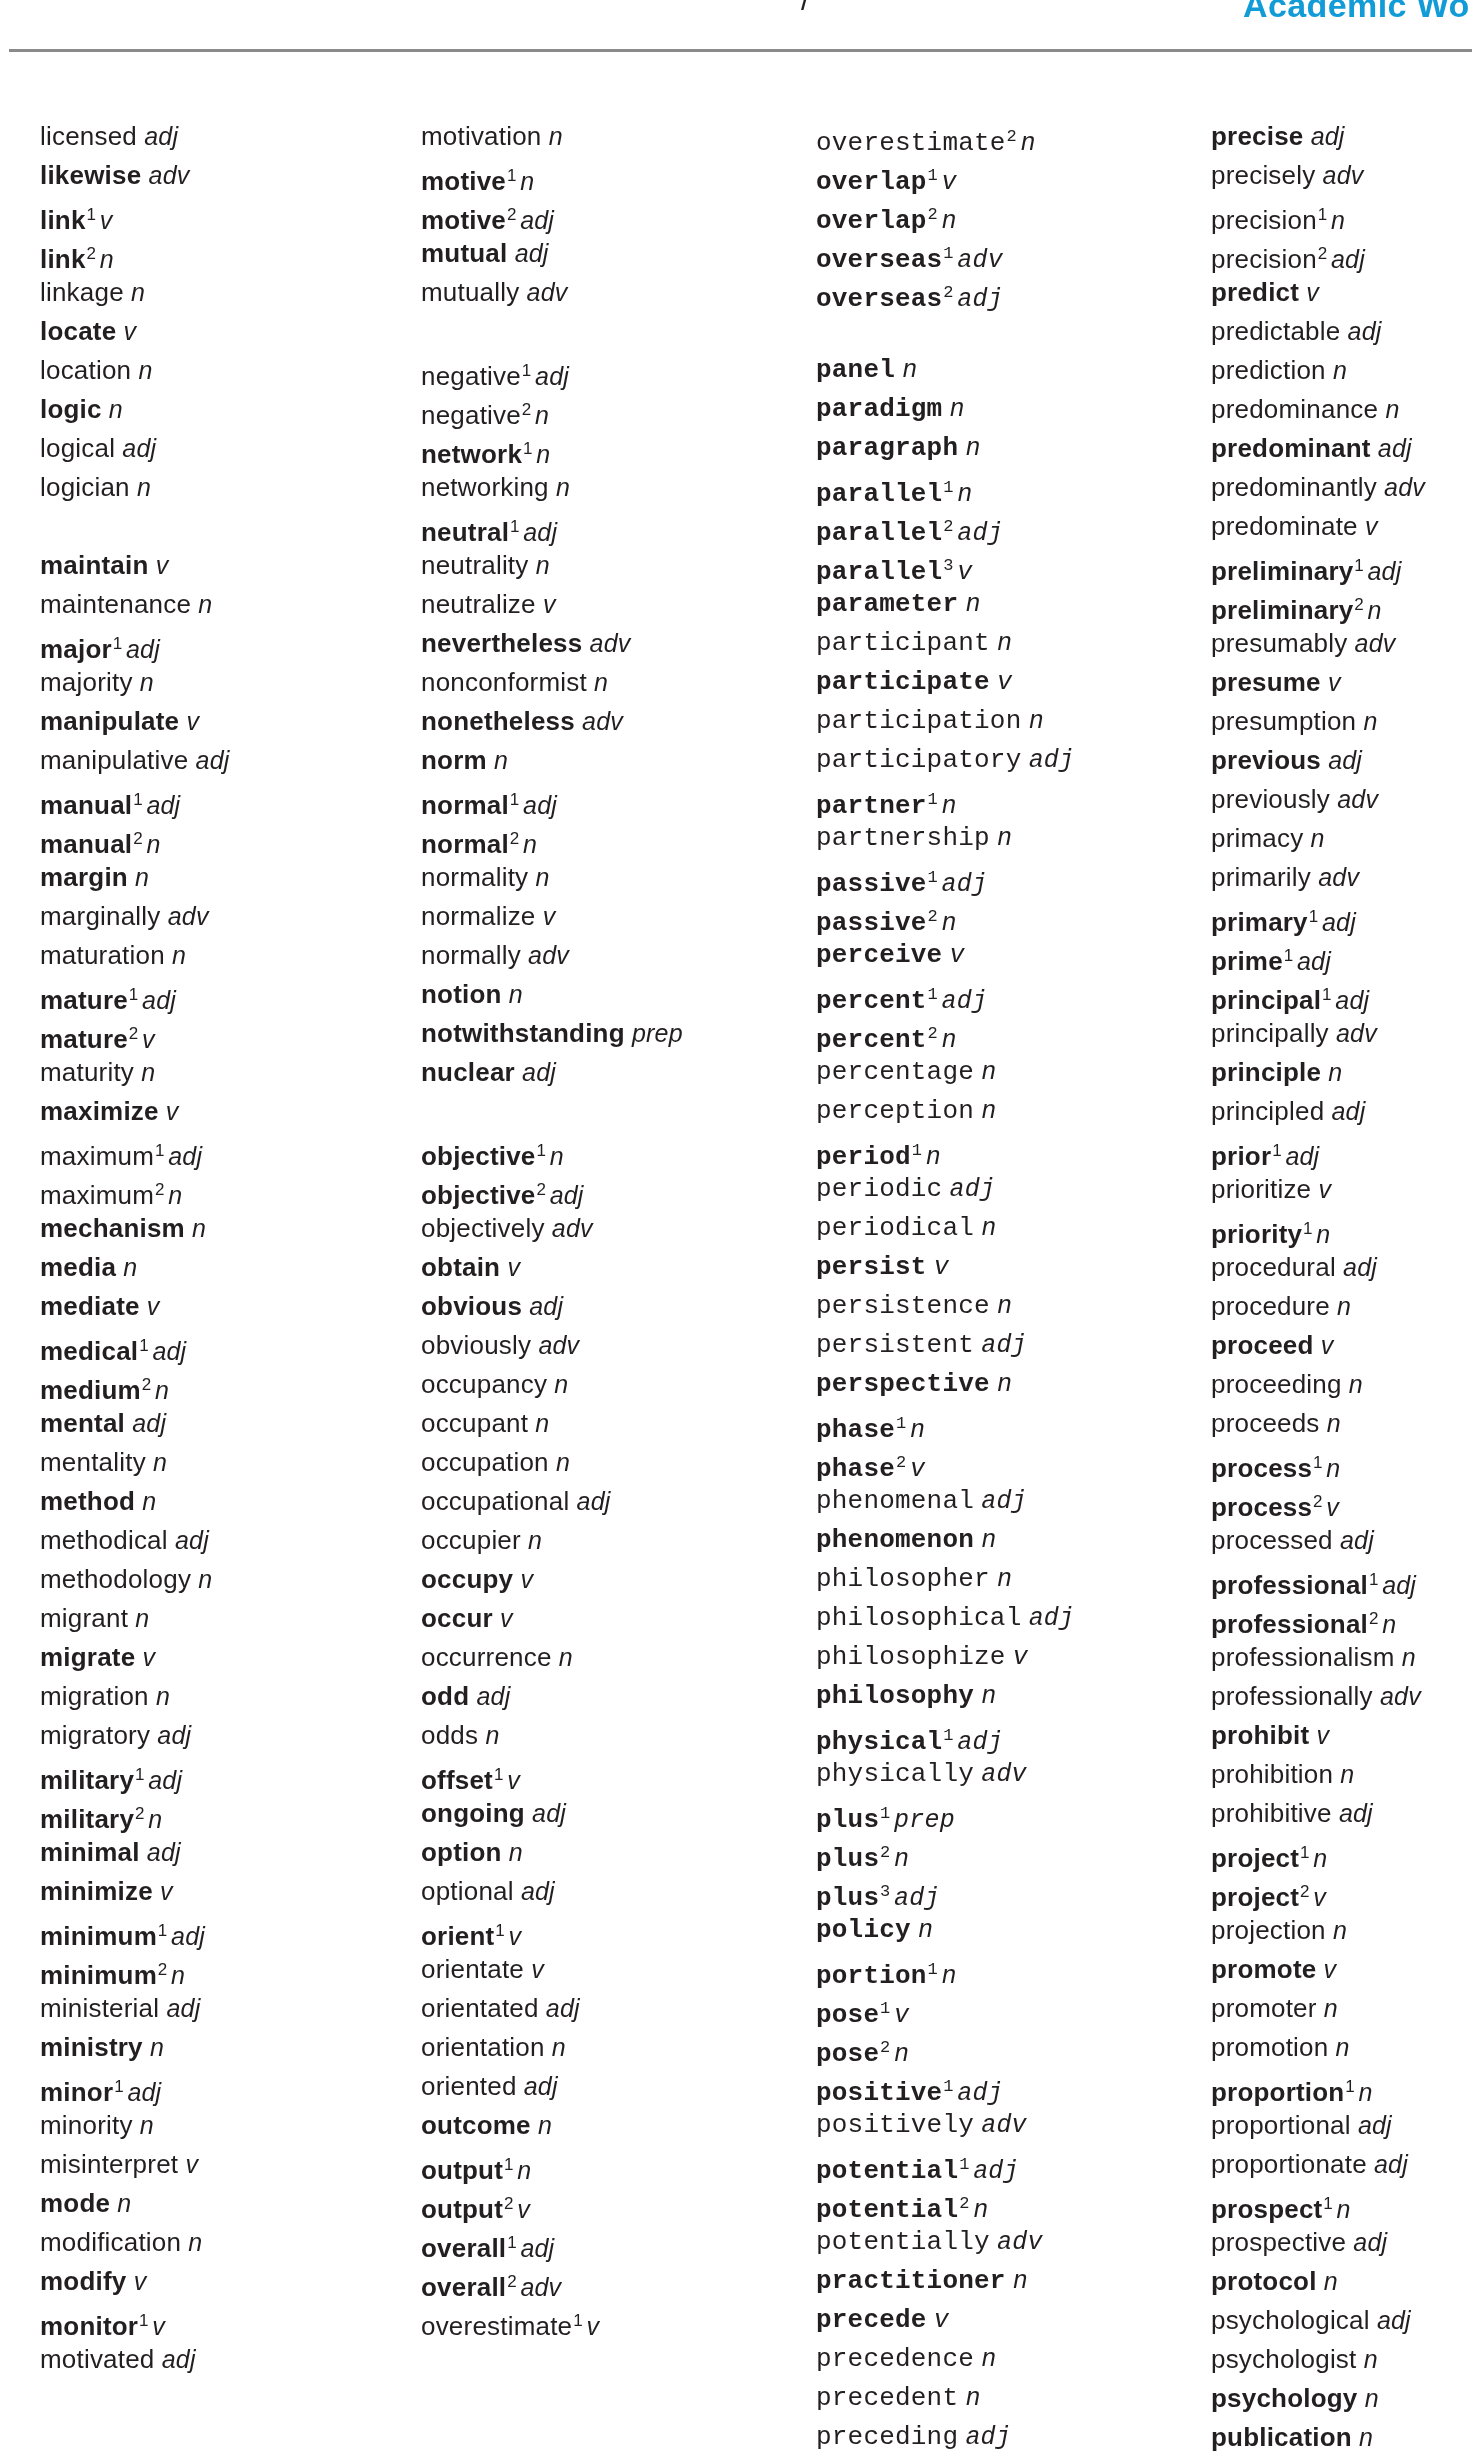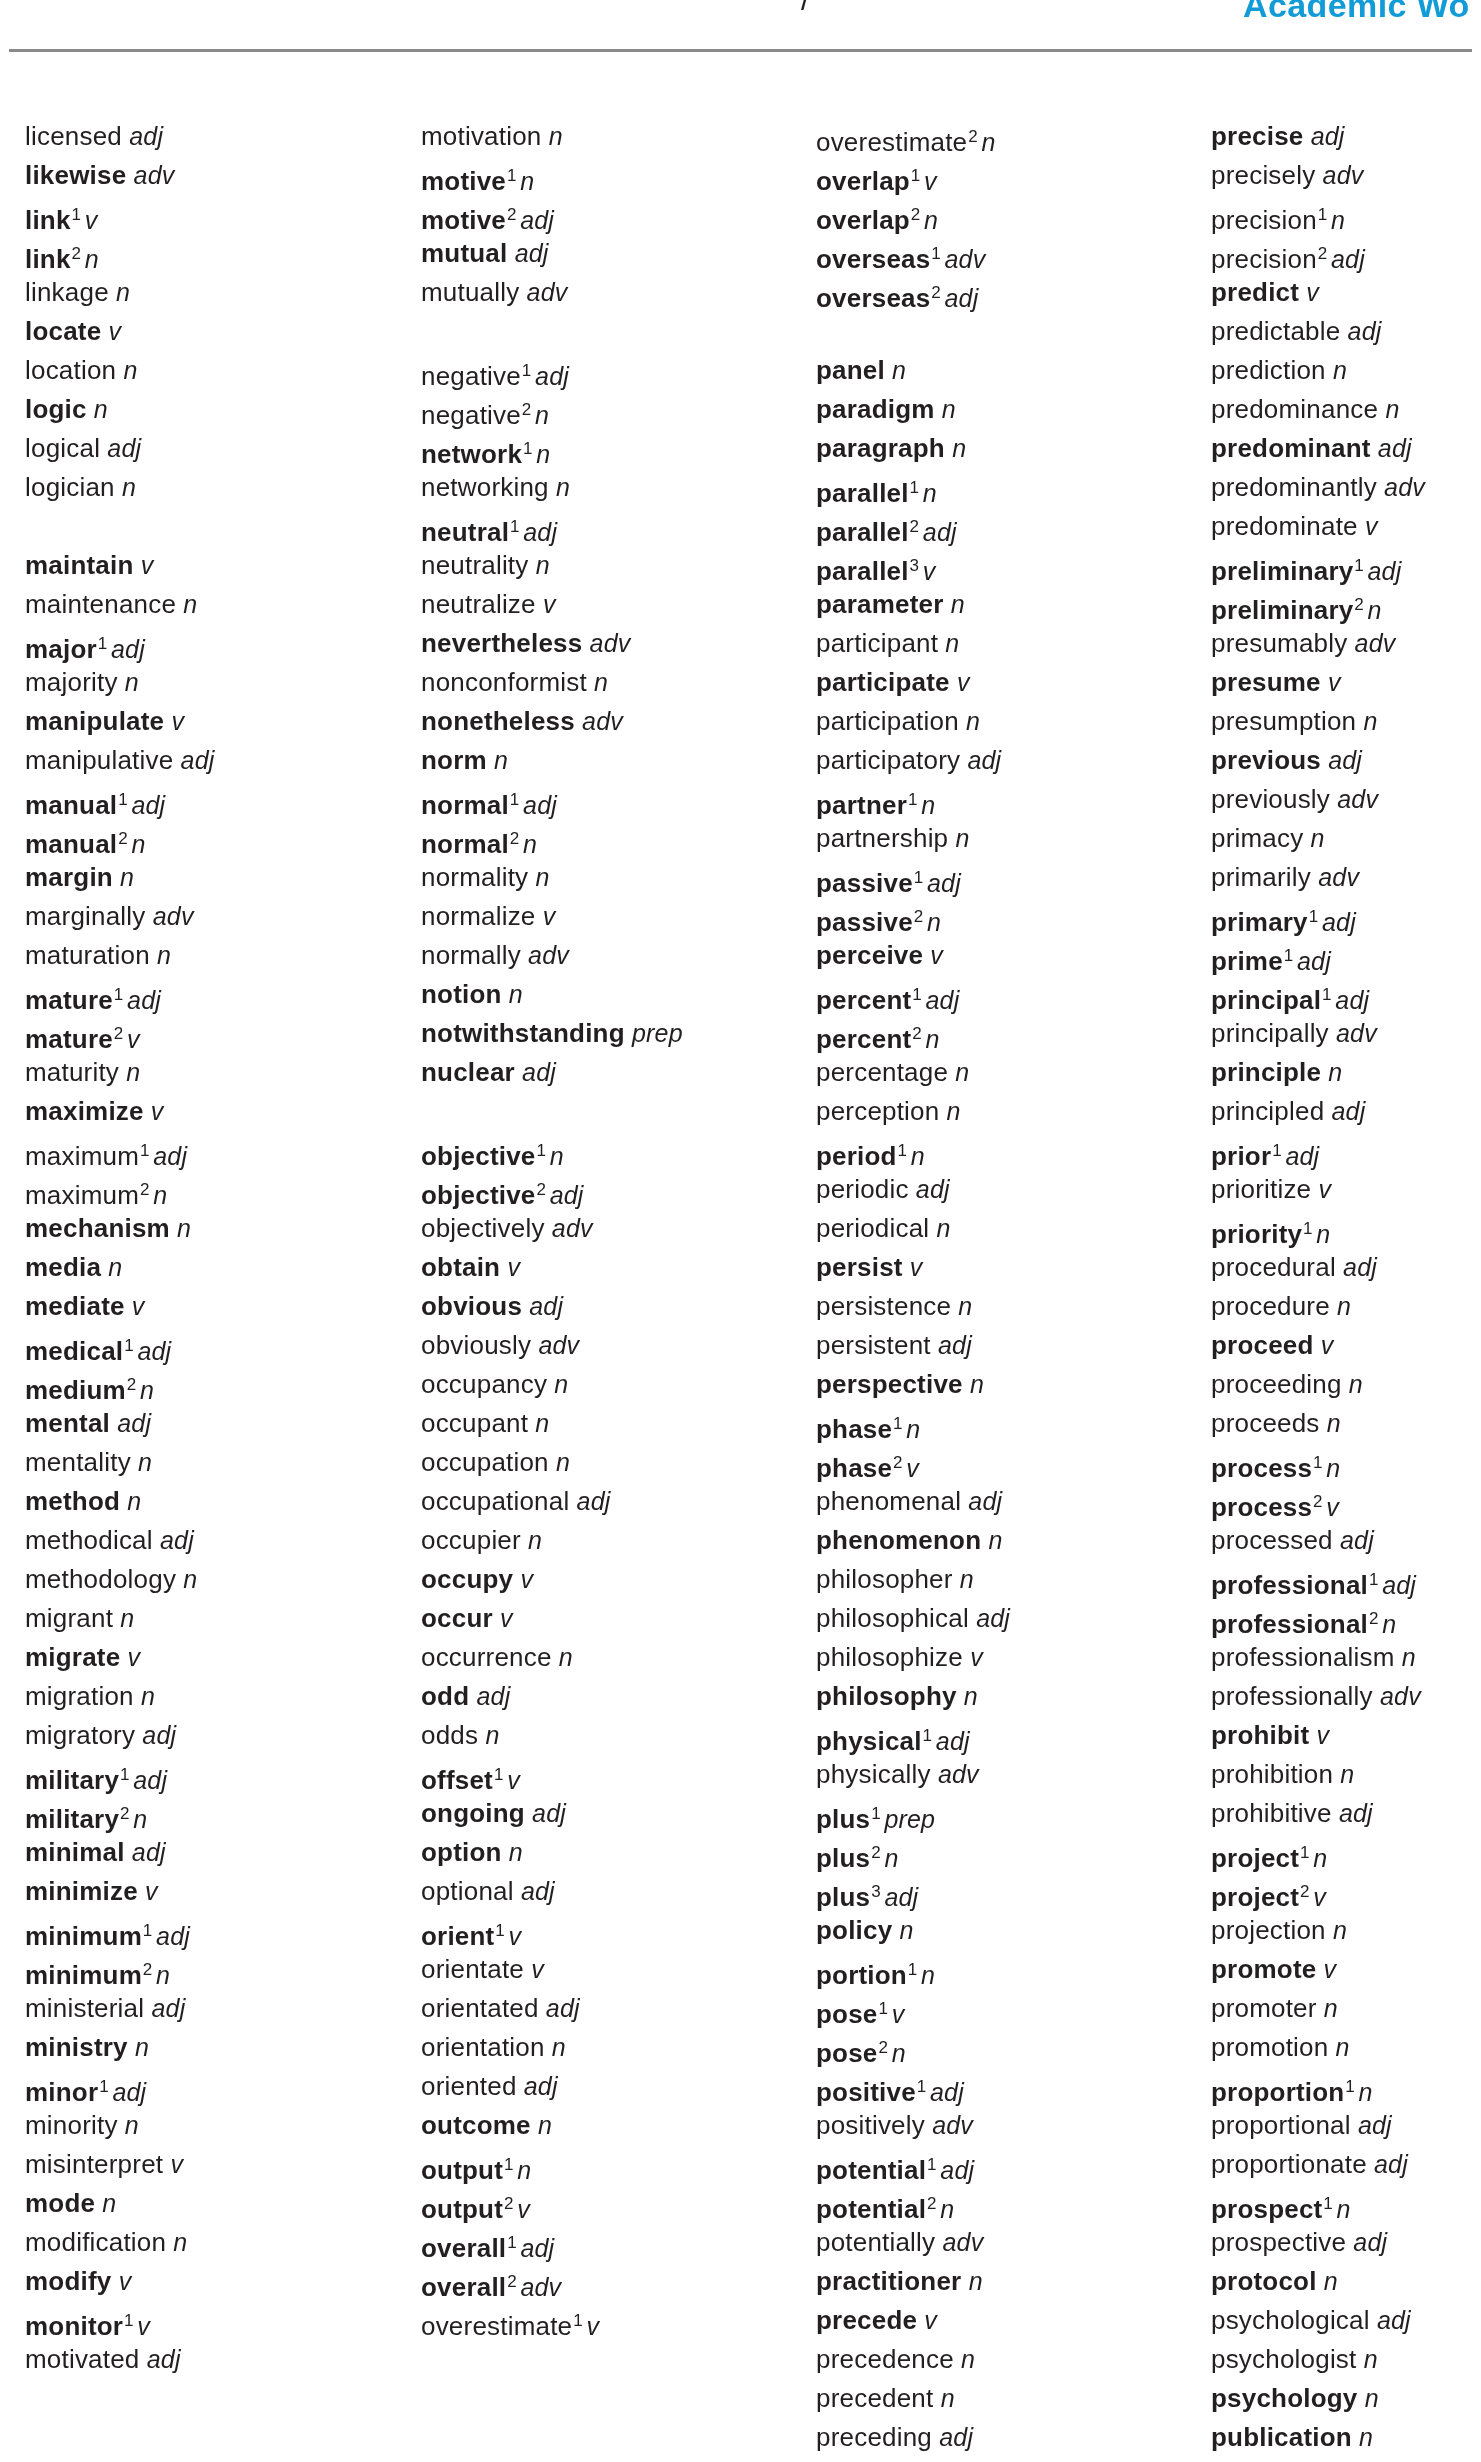--- a/index.html
+++ b/index.html
@@ -72,21 +72,21 @@
   .pos.ns{ margin-left:3.6px; }
 </style>
 </head>
 <body>
 
 <div class="page">
   <div class="page-slash">/</div>
   <div class="page-title" style="color: rgb(17, 155, 215);">Academic Wo</div>
   <div class="divider" style="background: rgb(138, 138, 138);"></div>
   <div class="columns">
-    <div class="col" style="left: 25px;">
+    <div class="col" style="left: 40px;">
         <div class="row"><span class="hw">licensed</span><span class="pos sp">adj</span></div>
         <div class="row"><span class="hw b">likewise</span><span class="pos sp">adv</span></div>
         <div class="row"><span class="hw b">link</span><span class="sup">1</span><span class="pos ns">v</span></div>
         <div class="row"><span class="hw b">link</span><span class="sup">2</span><span class="pos ns">n</span></div>
         <div class="row"><span class="hw">linkage</span><span class="pos sp">n</span></div>
         <div class="row"><span class="hw b">locate</span><span class="pos sp">v</span></div>
         <div class="row"><span class="hw">location</span><span class="pos sp">n</span></div>
         <div class="row"><span class="hw b">logic</span><span class="pos sp">n</span></div>
         <div class="row"><span class="hw">logical</span><span class="pos sp">adj</span></div>
         <div class="row"><span class="hw">logician</span><span class="pos sp">n</span></div>
@@ -191,21 +191,21 @@
         <div class="row"><span class="hw">orientated</span><span class="pos sp">adj</span></div>
         <div class="row"><span class="hw">orientation</span><span class="pos sp">n</span></div>
         <div class="row"><span class="hw">oriented</span><span class="pos sp">adj</span></div>
         <div class="row"><span class="hw b">outcome</span><span class="pos sp">n</span></div>
         <div class="row"><span class="hw b">output</span><span class="sup">1</span><span class="pos ns">n</span></div>
         <div class="row"><span class="hw b">output</span><span class="sup">2</span><span class="pos ns">v</span></div>
         <div class="row"><span class="hw b">overall</span><span class="sup">1</span><span class="pos ns">adj</span></div>
         <div class="row"><span class="hw b">overall</span><span class="sup">2</span><span class="pos ns">adv</span></div>
         <div class="row"><span class="hw">overestimate</span><span class="sup">1</span><span class="pos ns">v</span></div>
       </div>
-    <div class="col" style="left: 816px;">
+    <div class="col" style="left: 816px; font-family: Liberation Mono, monospace;">
         <div class="row"><span class="hw">overestimate</span><span class="sup">2</span><span class="pos ns">n</span></div>
         <div class="row"><span class="hw b">overlap</span><span class="sup">1</span><span class="pos ns">v</span></div>
         <div class="row"><span class="hw b">overlap</span><span class="sup">2</span><span class="pos ns">n</span></div>
         <div class="row"><span class="hw b">overseas</span><span class="sup">1</span><span class="pos ns">adv</span></div>
         <div class="row"><span class="hw b">overseas</span><span class="sup">2</span><span class="pos ns">adj</span></div>
         <div class="row gap"></div>
         <div class="row"><span class="hw b">panel</span><span class="pos sp">n</span></div>
         <div class="row"><span class="hw b">paradigm</span><span class="pos sp">n</span></div>
         <div class="row"><span class="hw b">paragraph</span><span class="pos sp">n</span></div>
         <div class="row"><span class="hw b">parallel</span><span class="sup">1</span><span class="pos ns">n</span></div>

